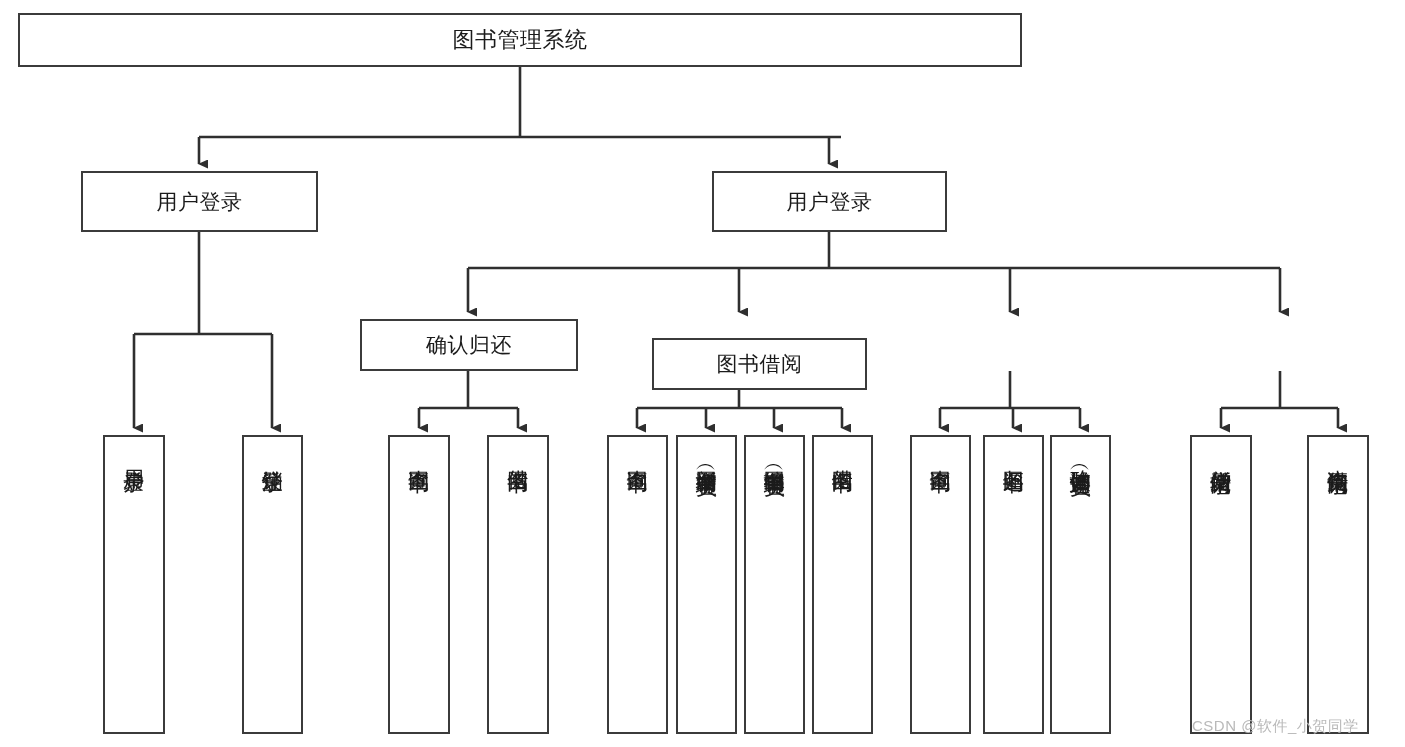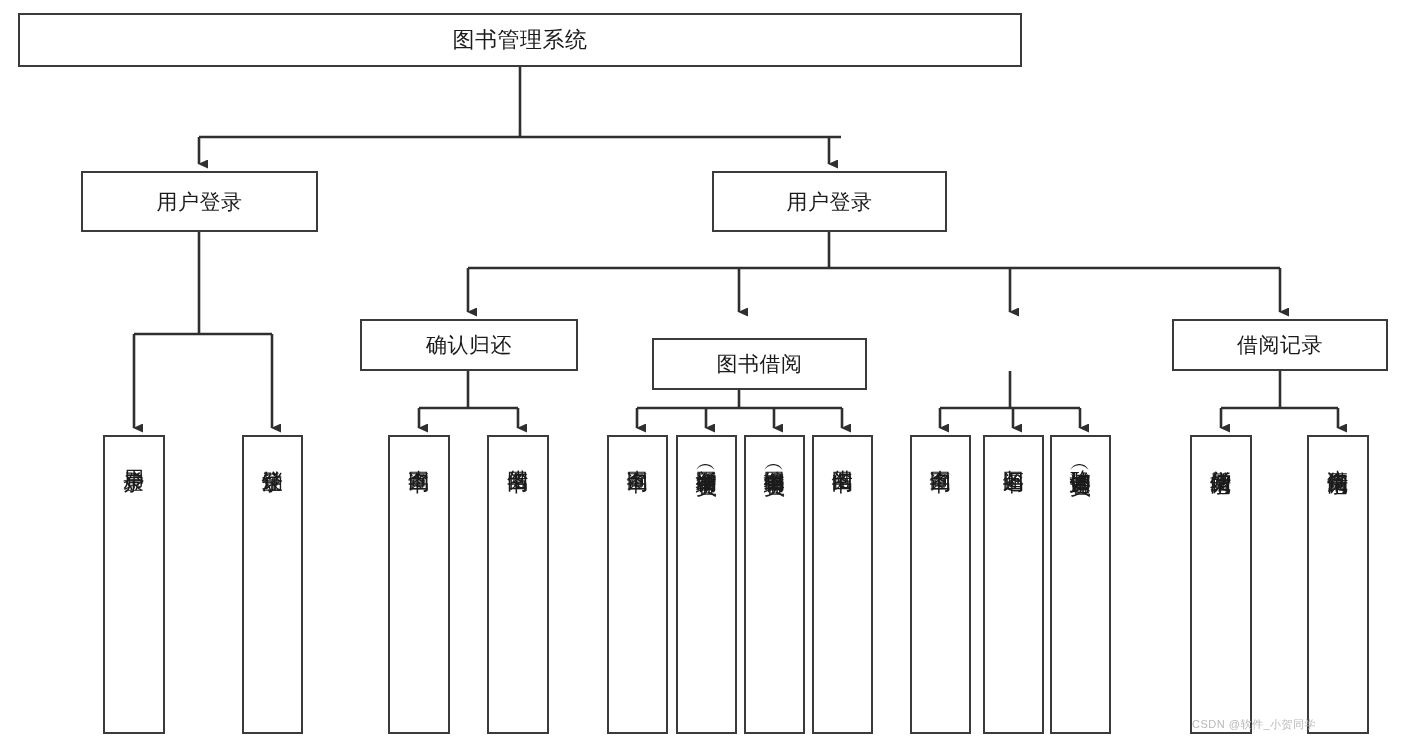--- a/index.html
+++ b/index.html
@@ -54,21 +54,21 @@
   .node-v .vlabel {
     writing-mode: vertical-rl;
     text-orientation: upright;
     font-size: 21px;
     line-height: 1.32;
     letter-spacing: 1px;
     white-space: nowrap;
   }
   .watermark {
     position: absolute;
-    font-size: 11px;
+    font-size: 15px;
     color: #b9b9b9;
     white-space: nowrap;
     z-index: 3;
     letter-spacing: 0.5px;
   }
 </style>
 </head>
 <body>
 
 <div id="canvas">
@@ -133,23 +133,20 @@
   <div class="node node-h" style="left:712px; top:171px; width:235px; height:61px;">
     <span>用户登录</span>
   </div>
 
   <div class="node node-h" style="left:360px; top:319px; width:218px; height:52px;">
     <span>确认归还</span>
   </div>
   <div class="node node-h" style="left:632px; top:338px; width:215px; height:52px;margin-left:20px;">
     <span>图书借阅</span>
   </div>
-  <div class="node node-h" style="left:1172px; top:319px; width:216px; height:52px;">
-    <span>借阅记录</span>
-  </div>
 
   <div class="node node-v" style="left:103px; top:435px; width:62px; height:299px;">
     <span class="vlabel">用户登录</span>
   </div>
   <div class="node node-v" style="left:242px; top:435px; width:61px; height:299px;">
     <span class="vlabel">注销登录</span>
   </div>
   <div class="node node-v" style="left:388px; top:435px; width:62px; height:299px;">
     <span class="vlabel">查询图书</span>
   </div>

